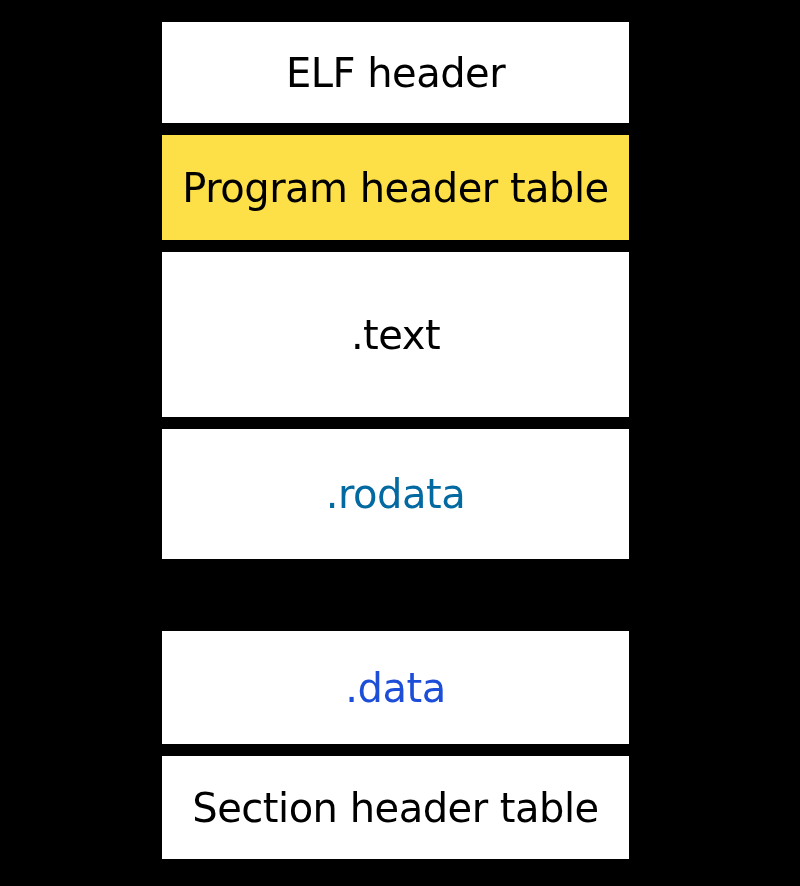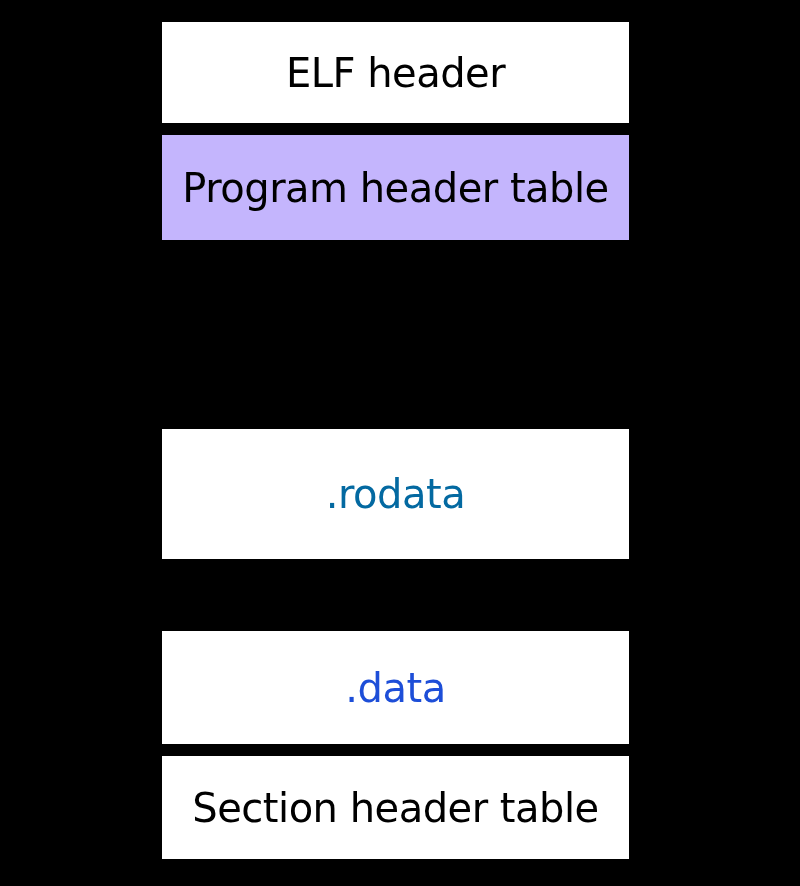--- a/index.html
+++ b/index.html
@@ -47,24 +47,27 @@
 </style>
 </head>
 <body style="background: rgb(0, 0, 0);">
 
 <div class="diagram">
 
   <div class="box box-elf-header" style="background: rgb(255, 255, 255); border-color: rgb(0, 0, 0);">
     <span class="label" style="color: rgb(0, 0, 0);">ELF header</span>
   </div>
 
-  <div class="box box-program-header" style="background: #c4b5fd; border-color: rgb(0, 0, 0);">
+  <div class="box box-program-header" style="background: #fde047; border-color: rgb(0, 0, 0);">
     <span class="label" style="color: rgb(0, 0, 0);">Program header table</span>
   </div>
 
+  <div class="box box-text-section" style="background: rgb(255, 255, 255); border-color: rgb(0, 0, 0);">
+    <span class="label" style="color: rgb(0, 0, 0);">.text</span>
+  </div>
 
   <div class="box box-rodata-section" style="background: rgb(255, 255, 255); border-color: rgb(0, 0, 0);">
     <span class="label" style="color: #0369a1;">.rodata</span>
   </div>
 
   <div class="box box-data-section" style="background: rgb(255, 255, 255); border-color: rgb(0, 0, 0);">
     <span class="label" style="color: #1d4ed8;">.data</span>
   </div>
 
   <div class="box box-section-header" style="background: rgb(255, 255, 255); border-color: rgb(0, 0, 0);">

